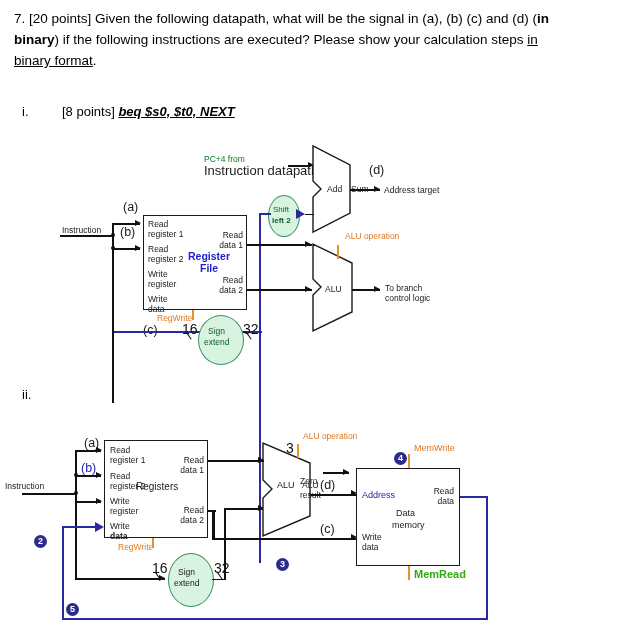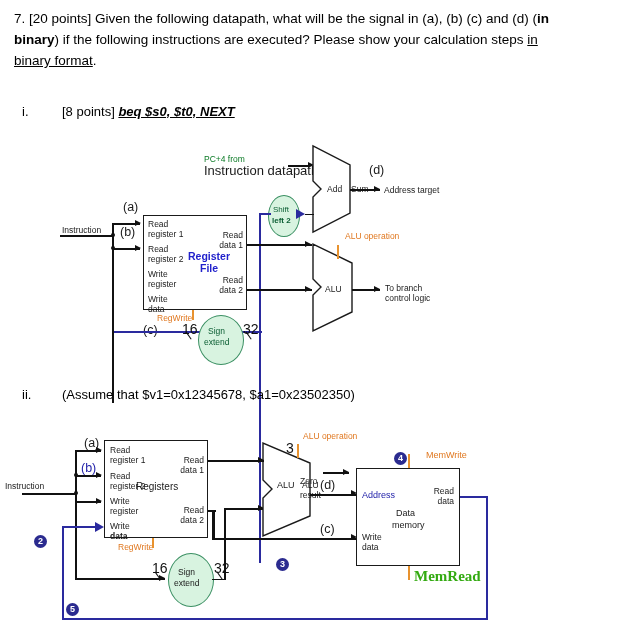--- a/index.html
+++ b/index.html
@@ -20,21 +20,21 @@
   .item .body{margin-left:40px;}
   .mono-instr{font-weight:bold;font-style:italic;text-decoration:underline;}
 
   
   .dg{position:absolute;}
   .box{position:absolute;border:1.4px solid #1a1a1a;background:#fff;box-sizing:border-box;}
   .lbl{position:absolute;font-size:8.5px;line-height:10px;color:#1a1a1a;white-space:nowrap;}
   .blue{color:#2222aa;}
   .bluebold{color:#2222cc;font-weight:bold;font-size:10.5px;line-height:12px;}
   .green{color:#0a7a25;}
-  .greenbold{color:#33aa11;font-weight:bold;font-size:15px;font-family:Liberation Serif, serif;}
+  .greenbold{color:#33aa11;font-weight:bold;font-size:11px;font-family:Liberation Sans, sans-serif;}
   .orange{color:#e07820;}
   .wire{position:absolute;background:#111;}
   .wire.h{height:1.6px;}
   .wire.v{width:1.6px;}
   .bwire{position:absolute;background:#2a2a9e;}
   .bwire.h{height:2.2px;}
   .bwire.v{width:2.2px;}
   .owire{position:absolute;background:#e8922e;width:1.6px;}
   .arrow{position:absolute;width:0;height:0;border-top:3.6px solid transparent;border-bottom:3.6px solid transparent;border-left:6px solid #111;}
   .barrow{position:absolute;width:0;height:0;border-top:5px solid transparent;border-bottom:5px solid transparent;border-left:9px solid #2a2a9e;}
@@ -162,21 +162,20 @@
 
     <div class="wire h" style="left:352px;top:144px;width:28px;"></div>
     <div class="arrow" style="left:374px;top:140.6px;"></div>
     <div class="lbl" style="left:385px;top:138px;font-size:8.5px;">To branch</div>
     <div class="lbl" style="left:385px;top:148px;font-size:8.5px;">control logic</div>
   </div>
 
   <div class="item" style="left:22px;top:385px;width:560px;">
     <span class="rn">ii.</span>
     <div class="body">
-      <div>(Assume that $v1=0x12345678, $a1=0x23502350)</div>
     </div>
   </div>
 
   <div class="dg" style="left:0px;top:428px;width:620px;height:211px;">
 
     <div class="box" style="left:104px;top:12px;width:104px;height:98px;"></div>
     <div class="lbl" style="left:136px;top:54px;font-size:10px;">Registers</div>
 
     <div class="lbl" style="left:110px;top:17px;">Read</div>
     <div class="lbl" style="left:110px;top:27px;">register 1</div>
@@ -260,21 +259,21 @@
     <div class="box" style="left:356px;top:40px;width:104px;height:98px;"></div>
     <div class="lbl blue" style="left:362px;top:62px;font-size:9px;">Address</div>
     <div class="lbl" style="left:396px;top:80px;font-size:9px;">Data</div>
     <div class="lbl" style="left:392px;top:92px;font-size:9px;">memory</div>
     <div class="lbl" style="left:362px;top:104px;">Write</div>
     <div class="lbl" style="left:362px;top:114px;">data</div>
     <div class="lbl" style="left:420px;top:58px;width:34px;text-align:right;">Read</div>
     <div class="lbl" style="left:420px;top:68px;width:34px;text-align:right;">data</div>
 
     <div class="owire" style="left:408px;top:26px;height:14px;"></div>
-    <div class="lbl orange" style="left:414px;top:22px;font-size:9px;margin-left:12px;">MemWrite</div>
+    <div class="lbl orange" style="left:414px;top:15px;font-size:9px;">MemWrite</div>
     <div class="owire" style="left:408px;top:138px;height:14px;"></div>
     <div class="greenbold" style="position:absolute;left:414px;top:140px;">MemRead</div>
 
     <div class="bwire h" style="left:460px;top:68px;width:28px;"></div>
     <div class="bwire v" style="left:486px;top:68px;height:124px;"></div>
     <div class="bwire h" style="left:62px;top:190px;width:426px;"></div>
     <div class="bwire v" style="left:62px;top:98px;height:94px;"></div>
     <div class="bwire h" style="left:62px;top:98px;width:36px;"></div>
     <div class="barrow" style="left:95px;top:94px;"></div>
 

